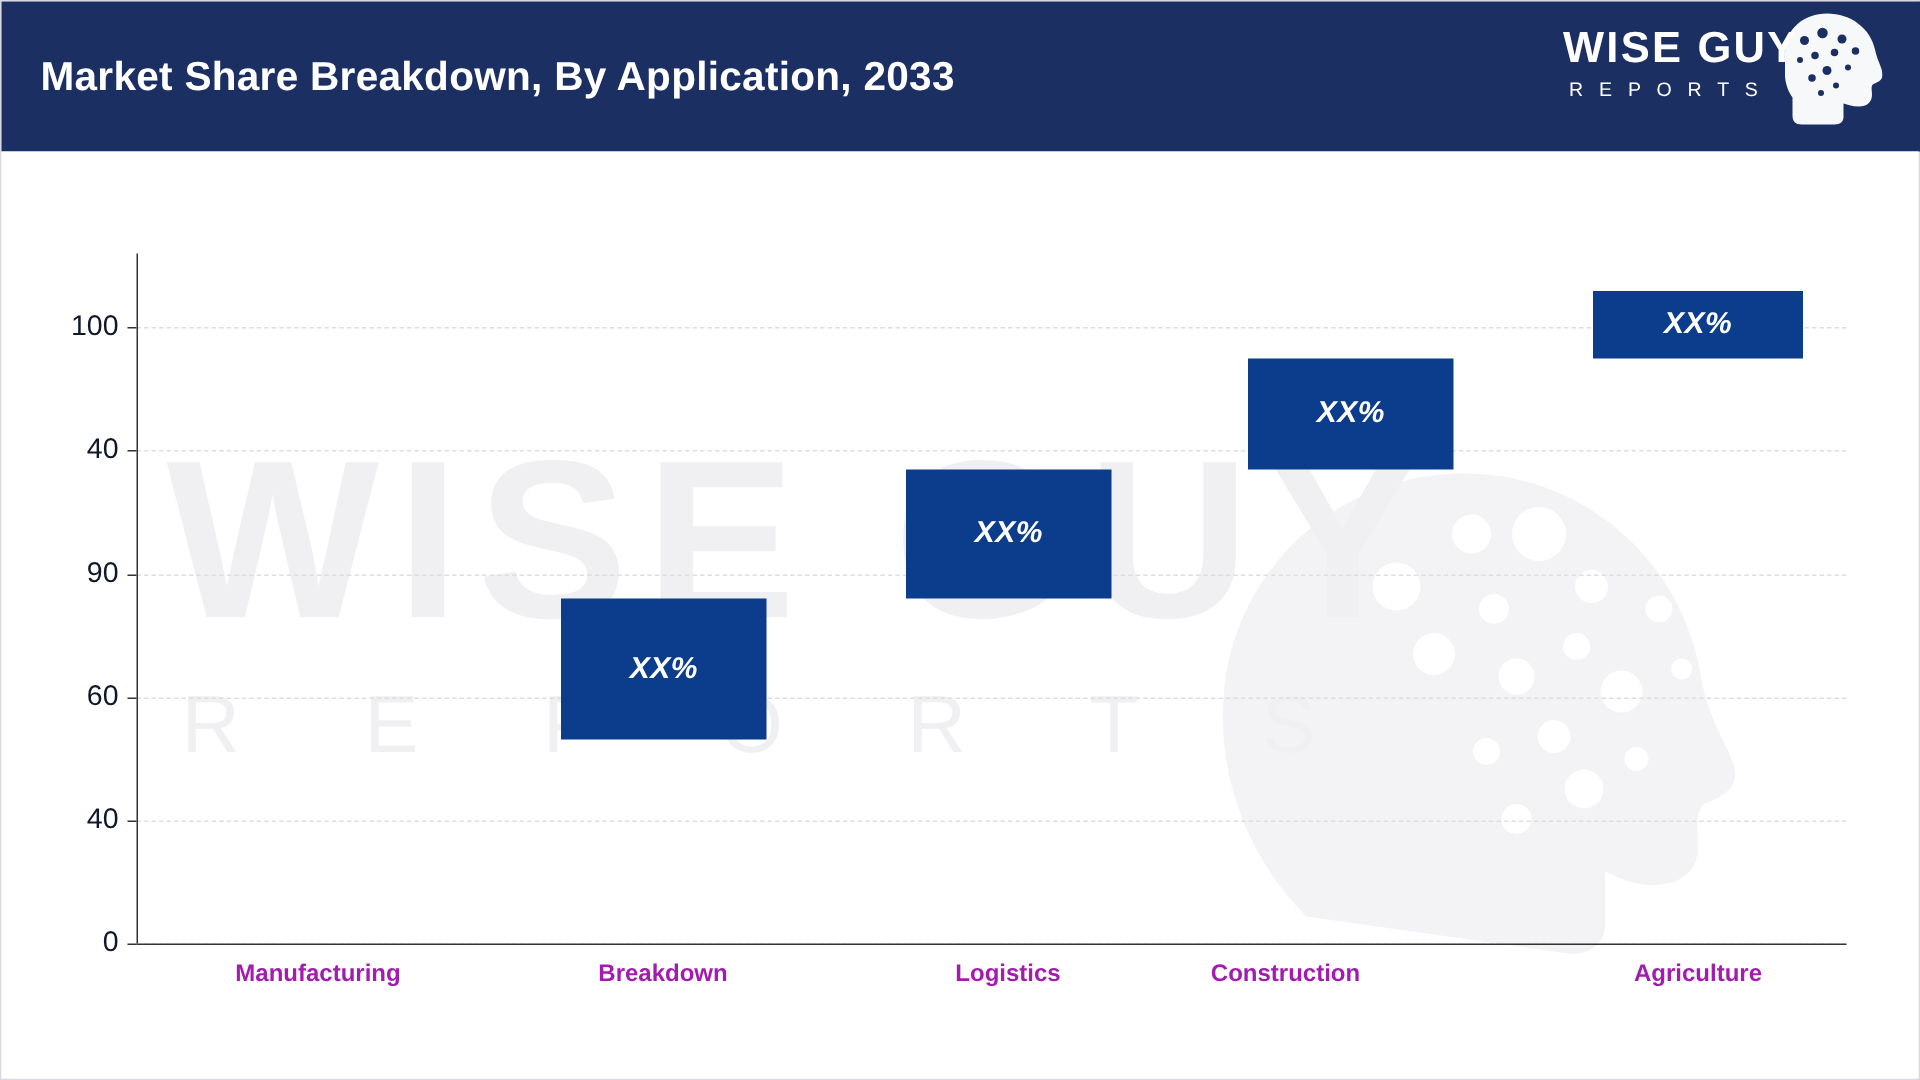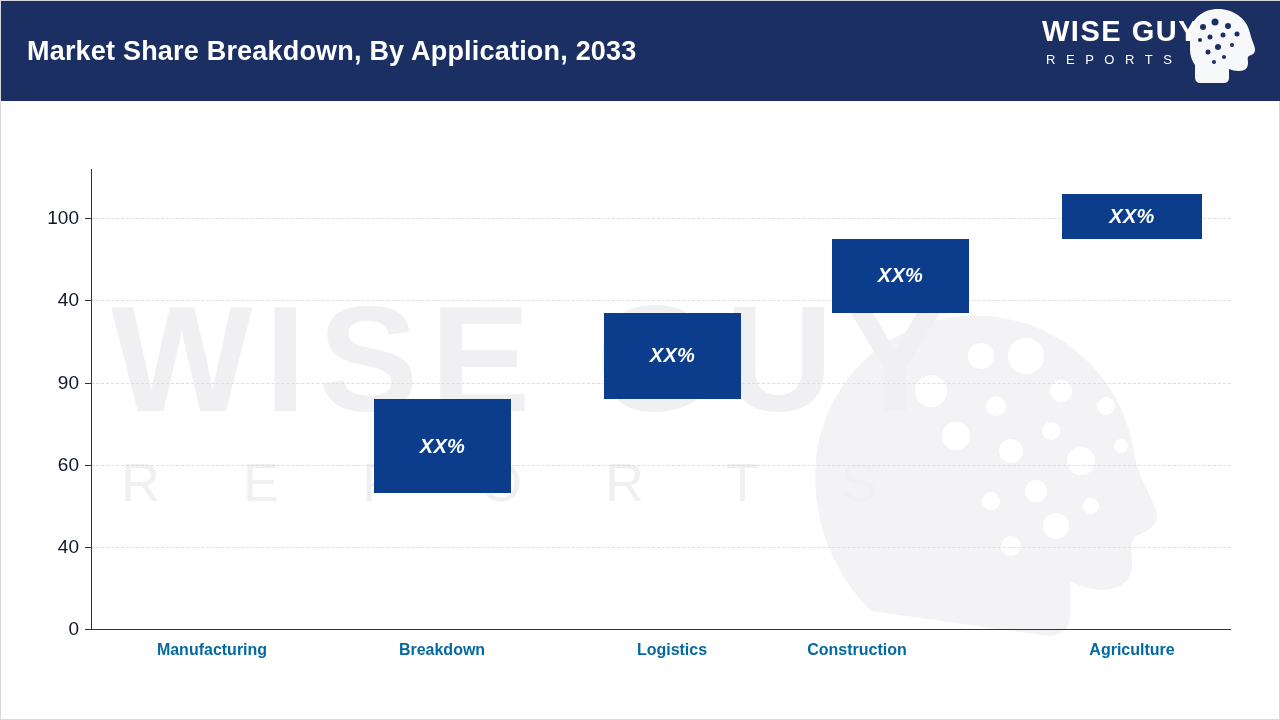--- a/index.html
+++ b/index.html
@@ -129,21 +129,21 @@
     font-size: 20px;
     font-weight: bold;
     letter-spacing: 0.3px;
   }
   .bar-label.big { font-size: 21px; }
   .cat-label {
     position: absolute;
     top: 472px;
     font-size: 16px;
     font-weight: bold;
-    color: #0369a1;
+    color: #a21caf;
     text-align: center;
     white-space: nowrap;
   }
 </style>
 </head>
 <body>
 
 <div class="page">
 
   <div class="header">

